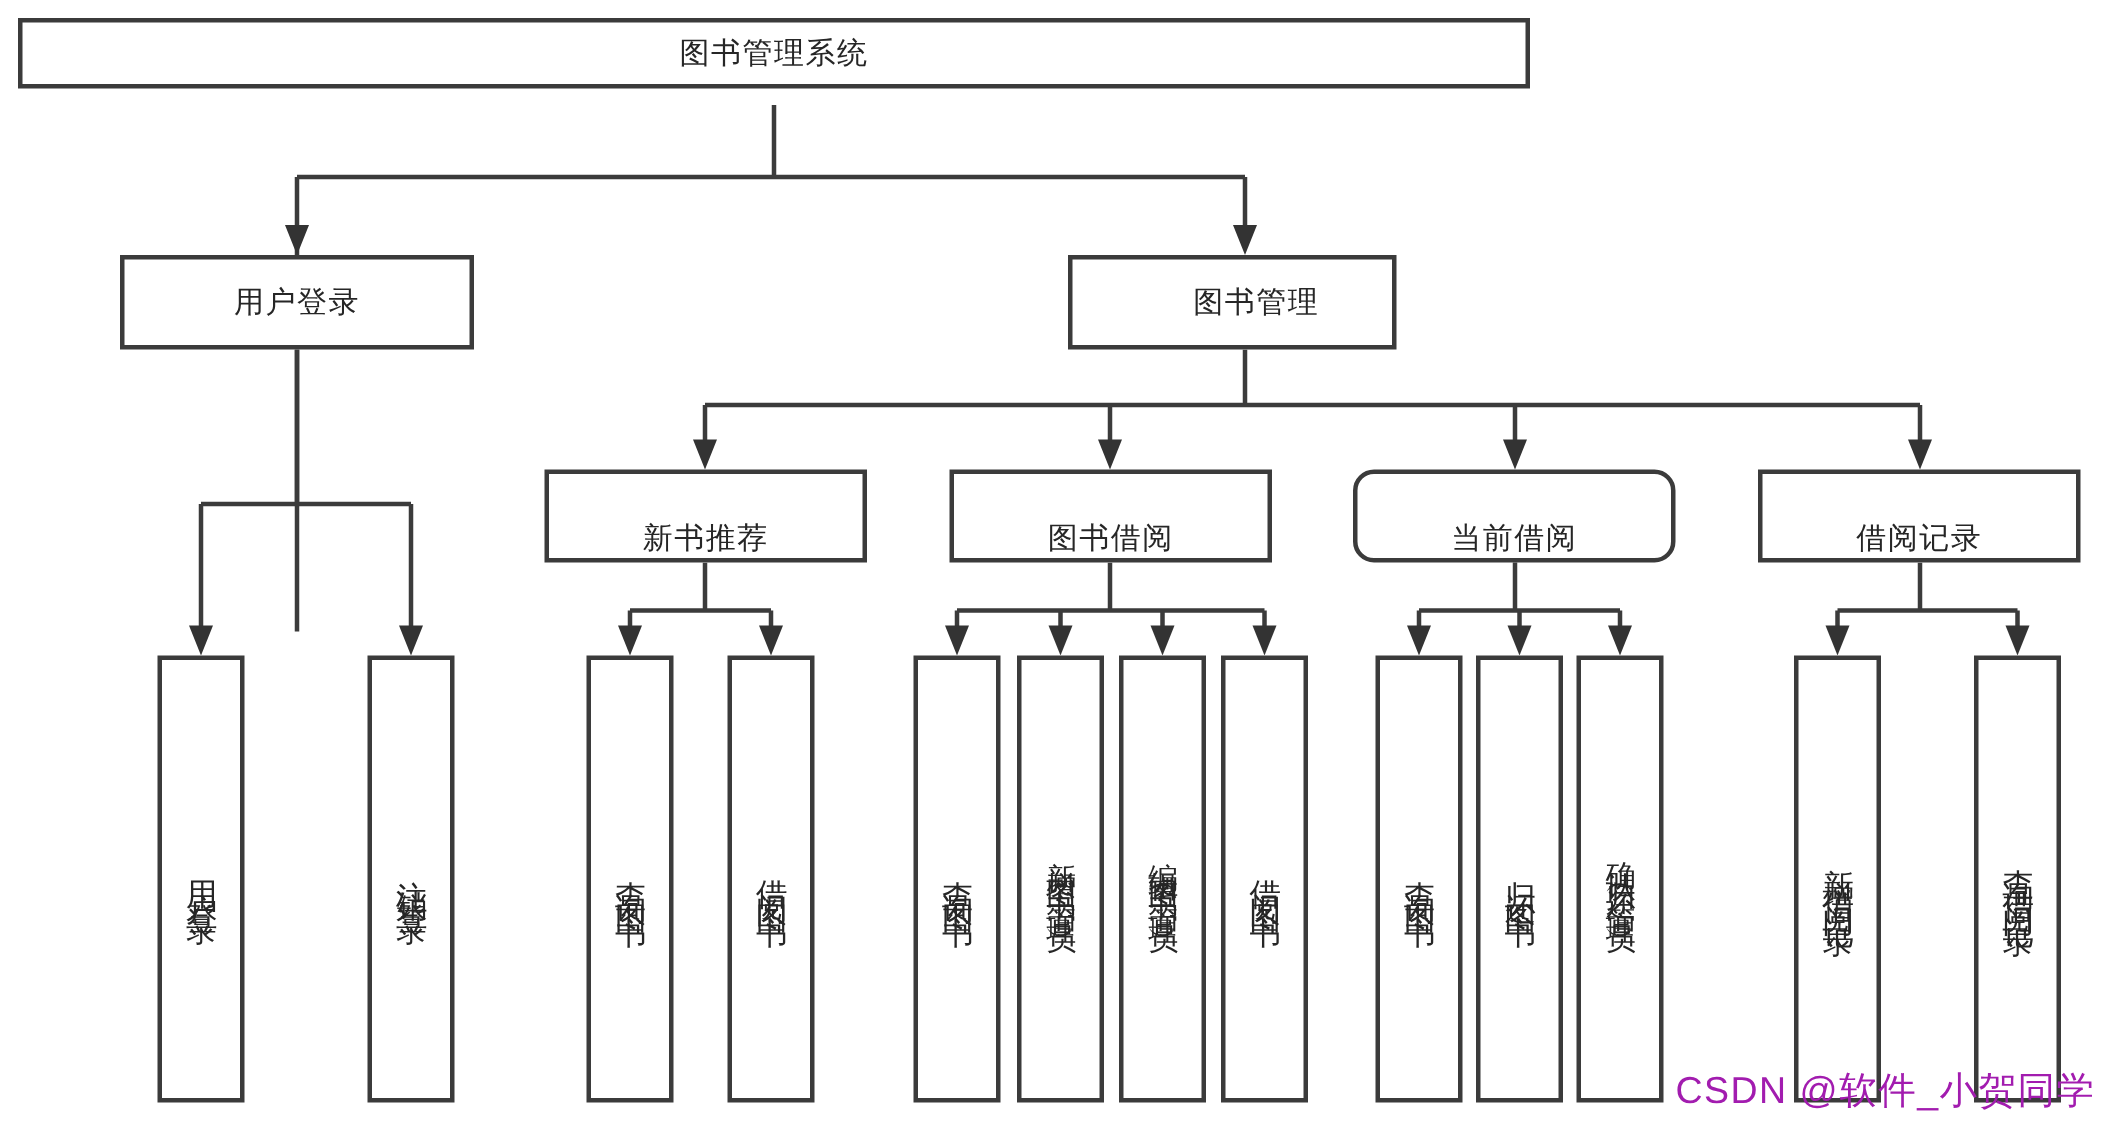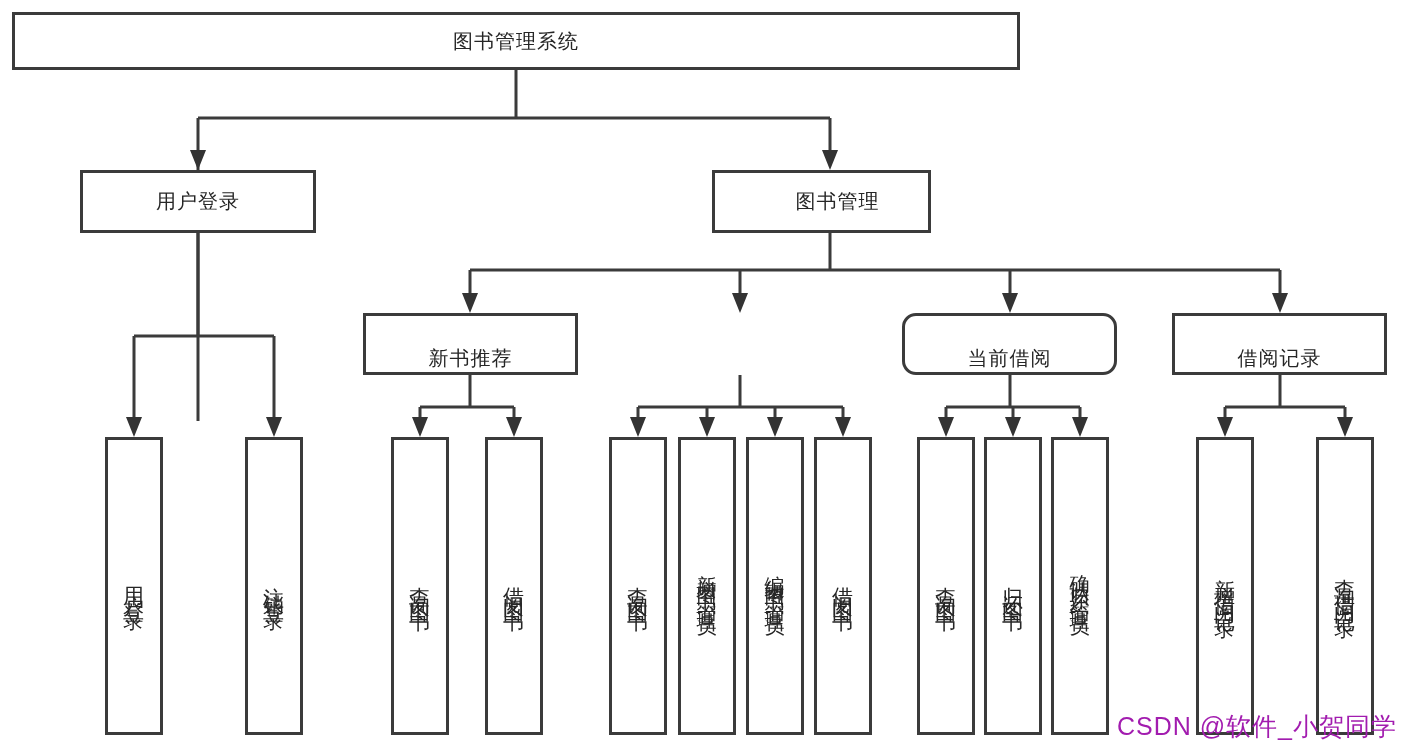--- a/index.html
+++ b/index.html
@@ -22,21 +22,21 @@
     border: 3px solid #3b3b3b;
     background: #ffffff;
     display: flex;
     align-items: center;
     justify-content: center;
     font-size: 20px;
     letter-spacing: 1px;
     color: #262626;
     z-index: 2;
   }
-  .node.root  { left: 12px;  top: 12px;  width: 1008px; height: 58px; }
+  .node.root  { left: 12px;  top: 12px;  width: 1008px; height: 47px; }
 
   .node.l2a   { left: 80px;  top: 170px; width: 236px;  height: 63px; }
   .node.l2b   { left: 712px; top: 170px; width: 219px;  height: 63px; padding-left: 32px; }
 
   .node.l3    { top: 313px; width: 215px; height: 62px; align-items: flex-end; }
   .node.l3a   { left: 363px;  }
   .node.l3b   { left: 633px;  }
   .node.l3c   { left: 902px; border-radius: 14px;  }
   .node.l3d   { left: 1172px; }
 
@@ -168,20 +168,23 @@
   <div class="node l2a">
     <span>用户登录</span>
   </div>
   <div class="node l2b">
     <span>图书管理</span>
   </div>
 
   <div class="node l3 l3a">
     <span>新书推荐</span>
   </div>
+  <div class="node l3 l3b">
+    <span>图书借阅</span>
+  </div>
   <div class="node l3 l3c">
     <span>当前借阅</span>
   </div>
   <div class="node l3 l3d">
     <span>借阅记录</span>
   </div>
 
   <div class="leaf lf1">
     <span>用户登录</span>
   </div>

